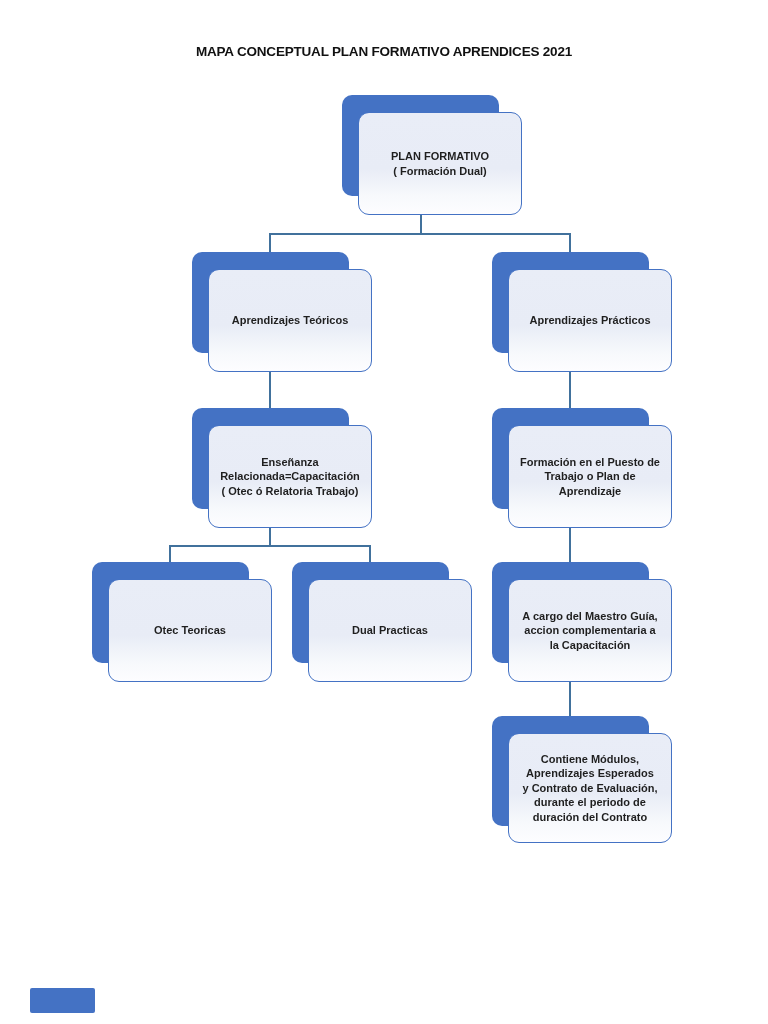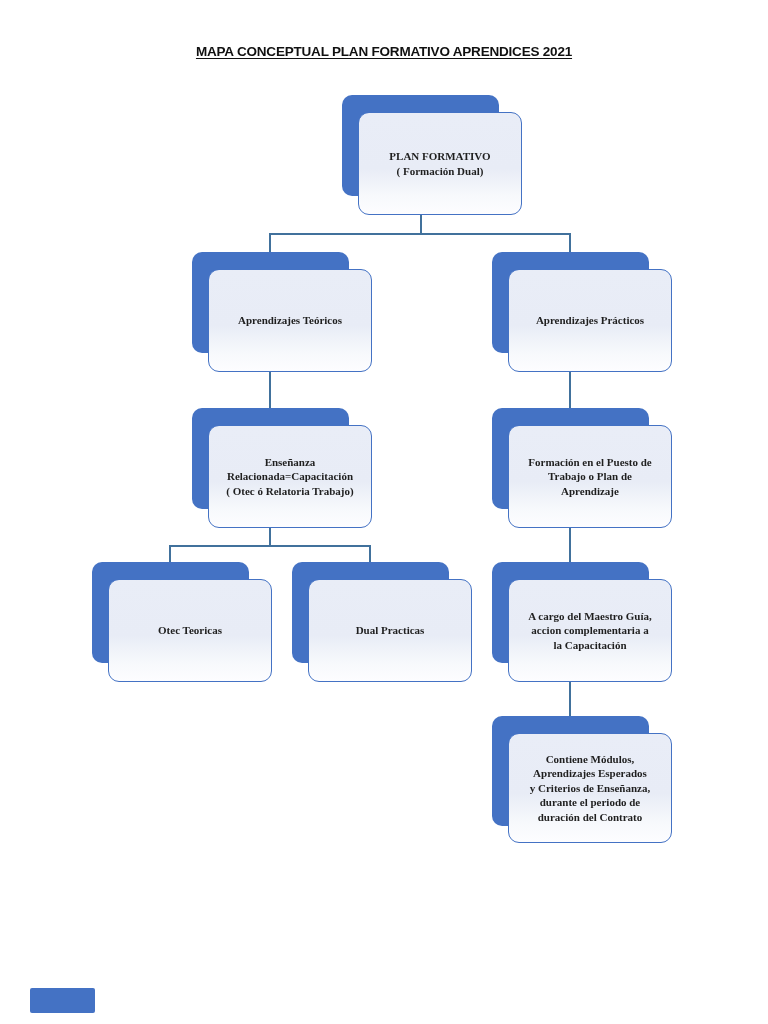--- a/index.html
+++ b/index.html
@@ -18,21 +18,20 @@
   .doc-title {
     position: absolute;
     left: 0;
     top: 44px;
     width: 768px;
     text-align: center;
     font-size: 13.5px;
     font-weight: bold;
     letter-spacing: -0.2px;
     color: #111111;
-    text-decoration: underline;
     text-underline-offset: 2px;
   }
   .line {
     position: absolute;
     background: #41719C;
   }
   .vline { width: 2px; }
   .hline { height: 2px; }
   .group { position: absolute; }
   .shadow {
@@ -52,21 +51,20 @@
     height: 103px;
     box-sizing: border-box;
     background: linear-gradient(180deg, #E9EDF7 0%, #E8ECF6 55%, #F7F9FC 82%, #FDFDFF 100%);
     border: 1.5px solid #4472C4;
     border-radius: 11px;
     display: flex;
     align-items: center;
     justify-content: center;
     text-align: center;
     padding: 3px 6px;
-    font-family: Liberation Serif, serif;
   }
   .box .label {
     font-size: 11px;
     font-weight: bold;
     line-height: 1.32;
     color: #1F1F1F;
     white-space: pre-line;
   }
   .bottom-bar {
     position: absolute;
@@ -159,21 +157,21 @@
 accion complementaria a
 la Capacitación</span>
     </div>
   </div>
 
   <div class="group" style="left:492px; top:716px;">
     <div class="shadow" style="height:110px;"></div>
     <div class="box" style="height:110px;">
       <span class="label">Contiene Módulos,
 Aprendizajes Esperados
-y Criterios de Enseñanza,
+y Contrato de Evaluación,
 durante el periodo de
 duración del Contrato</span>
     </div>
   </div>
 
   <div class="bottom-bar"></div>
 
 </div>
 
 </body></html>

